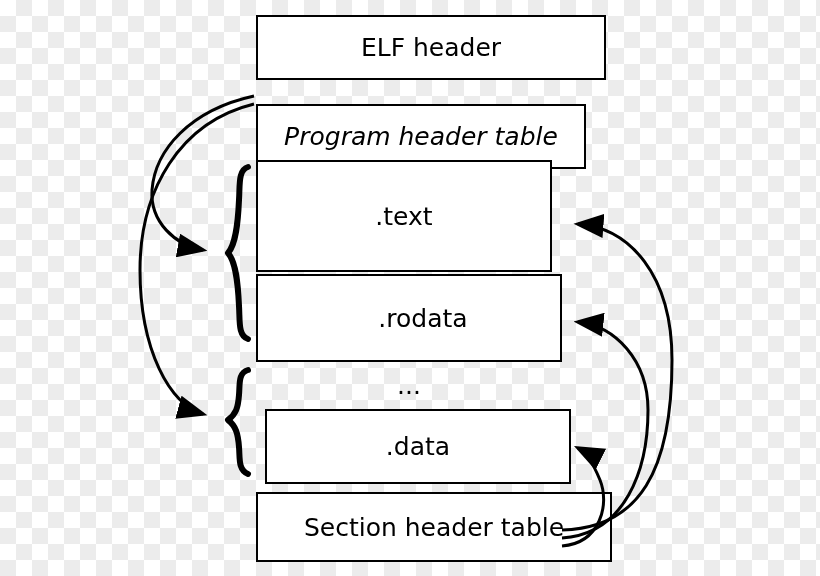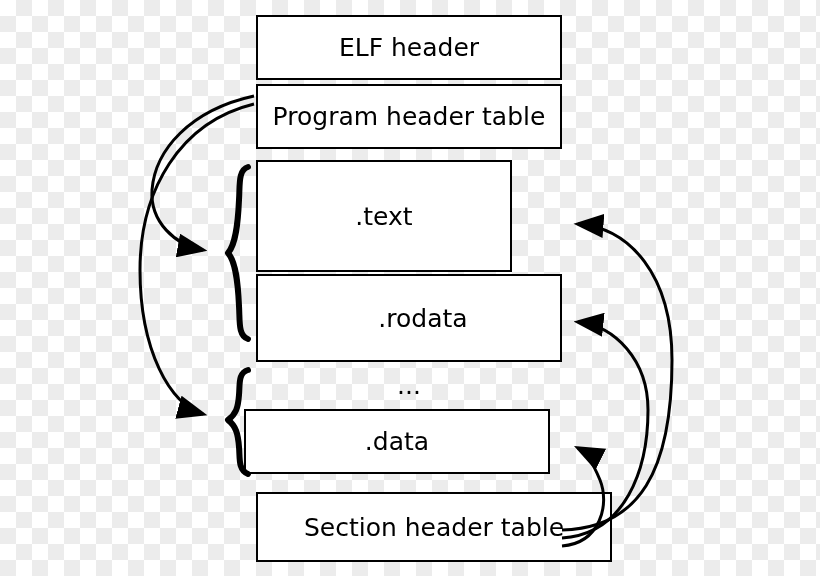--- a/index.html
+++ b/index.html
@@ -56,41 +56,41 @@
     width: 820px;
     height: 576px;
     pointer-events: none;
   }
 </style>
 </head>
 <body>
 
 <div id="canvas">
 
-  <div class="box" style="left:256px; top:15px; width:306px; height:65px;">
+  <div class="box" style="left:256px; top:15px; width:350px; height:65px;">
     <span>ELF header</span>
   </div>
 
-  <div class="box" style="left:256px; top:84px; width:306px; height:65px;">
+  <div class="box" style="left:256px; top:104px; width:330px; height:65px;font-style:italic;">
     <span>Program header table</span>
   </div>
 
-  <div class="box" style="left:256px; top:160px; width:256px; height:112px;">
+  <div class="box" style="left:256px; top:160px; width:296px; height:112px;">
     <span>.text</span>
   </div>
 
   <div class="box" style="left:256px; top:274px; width:306px; height:88px;padding-left:28px;">
     <span>.rodata</span>
   </div>
 
   <div class="ellipsis" style="left:256px; top:362px; width:306px; height:47px;">
     <span>...</span>
   </div>
 
-  <div class="box" style="left:244px; top:409px; width:306px; height:65px;">
+  <div class="box" style="left:265px; top:409px; width:306px; height:75px;">
     <span>.data</span>
   </div>
 
   <div class="box" style="left:256px; top:492px; width:356px; height:70px;">
     <span>Section header table</span>
   </div>
 
   <svg class="overlay" viewBox="0 0 820 576">
     <defs>
       <marker id="arrowhead" markerWidth="10" markerHeight="8" refX="8.5" refY="4" orient="auto" markerUnits="strokeWidth">

